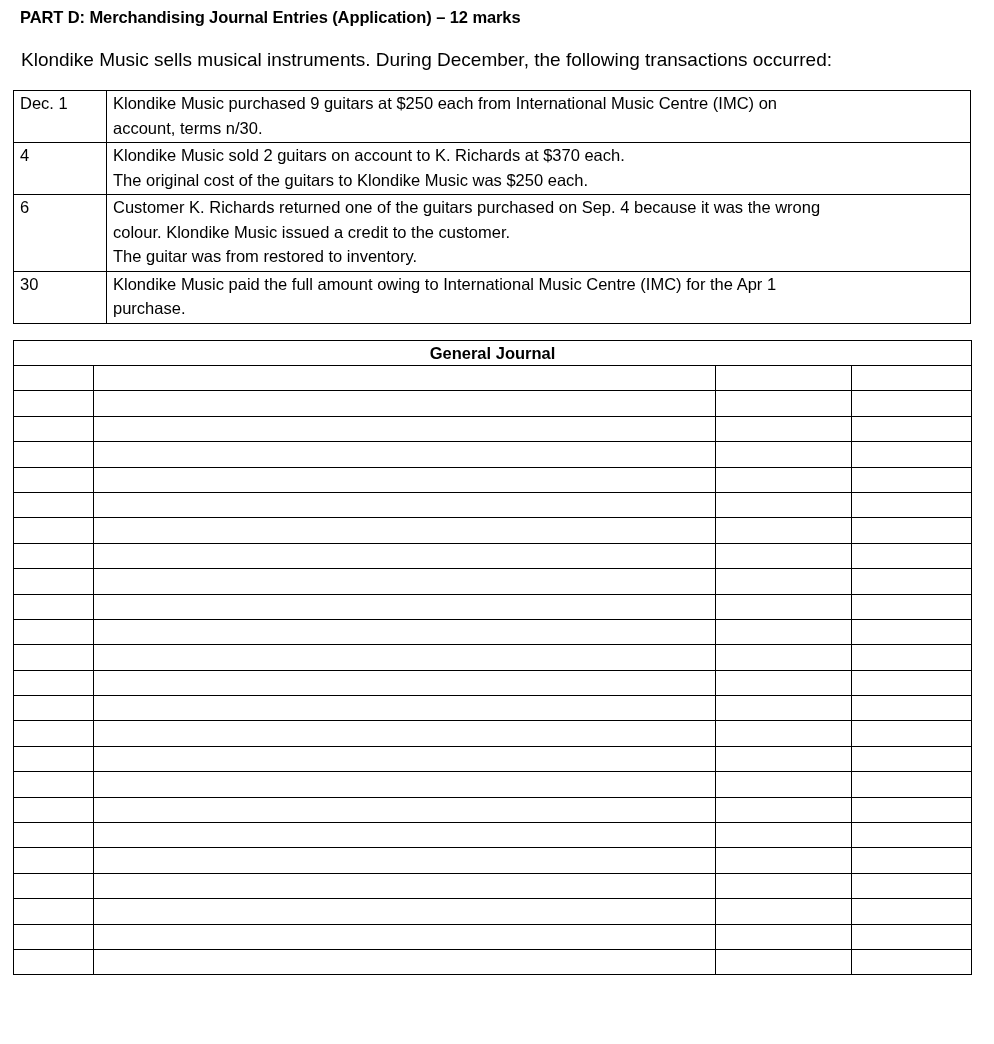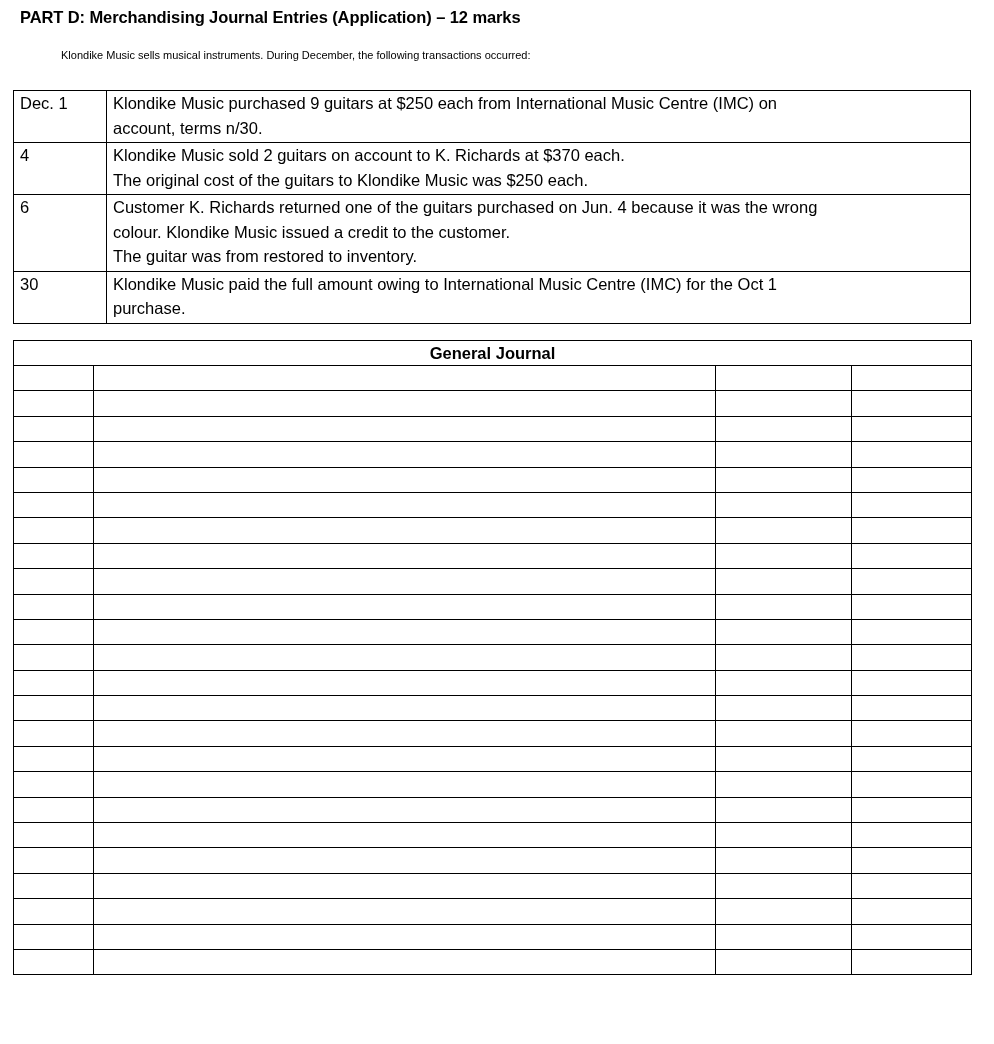--- a/index.html
+++ b/index.html
@@ -30,24 +30,23 @@
     font-size: 16.5px;
     font-weight: bold;
     letter-spacing: -0.1px;
     white-space: nowrap;
   }
 
   .intro-line {
     position: absolute;
     left: 21px;
     top: 49px;
-    font-size: 11px;
+    font-size: 19px;
     font-weight: normal;
     white-space: nowrap;
-    margin-left: 40px;
   }
 
   
   .txn-table {
     position: absolute;
     left: 13px;
     top: 90px;
     width: 958px;
     border-collapse: collapse;
     table-layout: fixed;
@@ -131,29 +130,29 @@
         <tr>
           <td class="txn-date">4</td>
           <td class="txn-desc">
             <span class="line">Klondike Music sold 2 guitars on account to K. Richards at $370 each.</span>
             <span class="line">The original cost of the guitars to Klondike Music was $250 each.</span>
           </td>
         </tr>
         <tr>
           <td class="txn-date">6</td>
           <td class="txn-desc">
-            <span class="line">Customer K. Richards returned one of the guitars purchased on Jun. 4 because it was the wrong</span>
+            <span class="line">Customer K. Richards returned one of the guitars purchased on Sep. 4 because it was the wrong</span>
             <span class="line">colour. Klondike Music issued a credit to the customer.</span>
             <span class="line">The guitar was from restored to inventory.</span>
           </td>
         </tr>
         <tr>
           <td class="txn-date">30</td>
           <td class="txn-desc">
-            <span class="line">Klondike Music paid the full amount owing to International Music Centre (IMC) for the Oct 1</span>
+            <span class="line">Klondike Music paid the full amount owing to International Music Centre (IMC) for the Apr 1</span>
             <span class="line">purchase.</span>
           </td>
         </tr>
       </tbody>
   </table>
 
   <table class="journal-table">
     <colgroup>
       <col class="col-date">
       <col class="col-titles">

